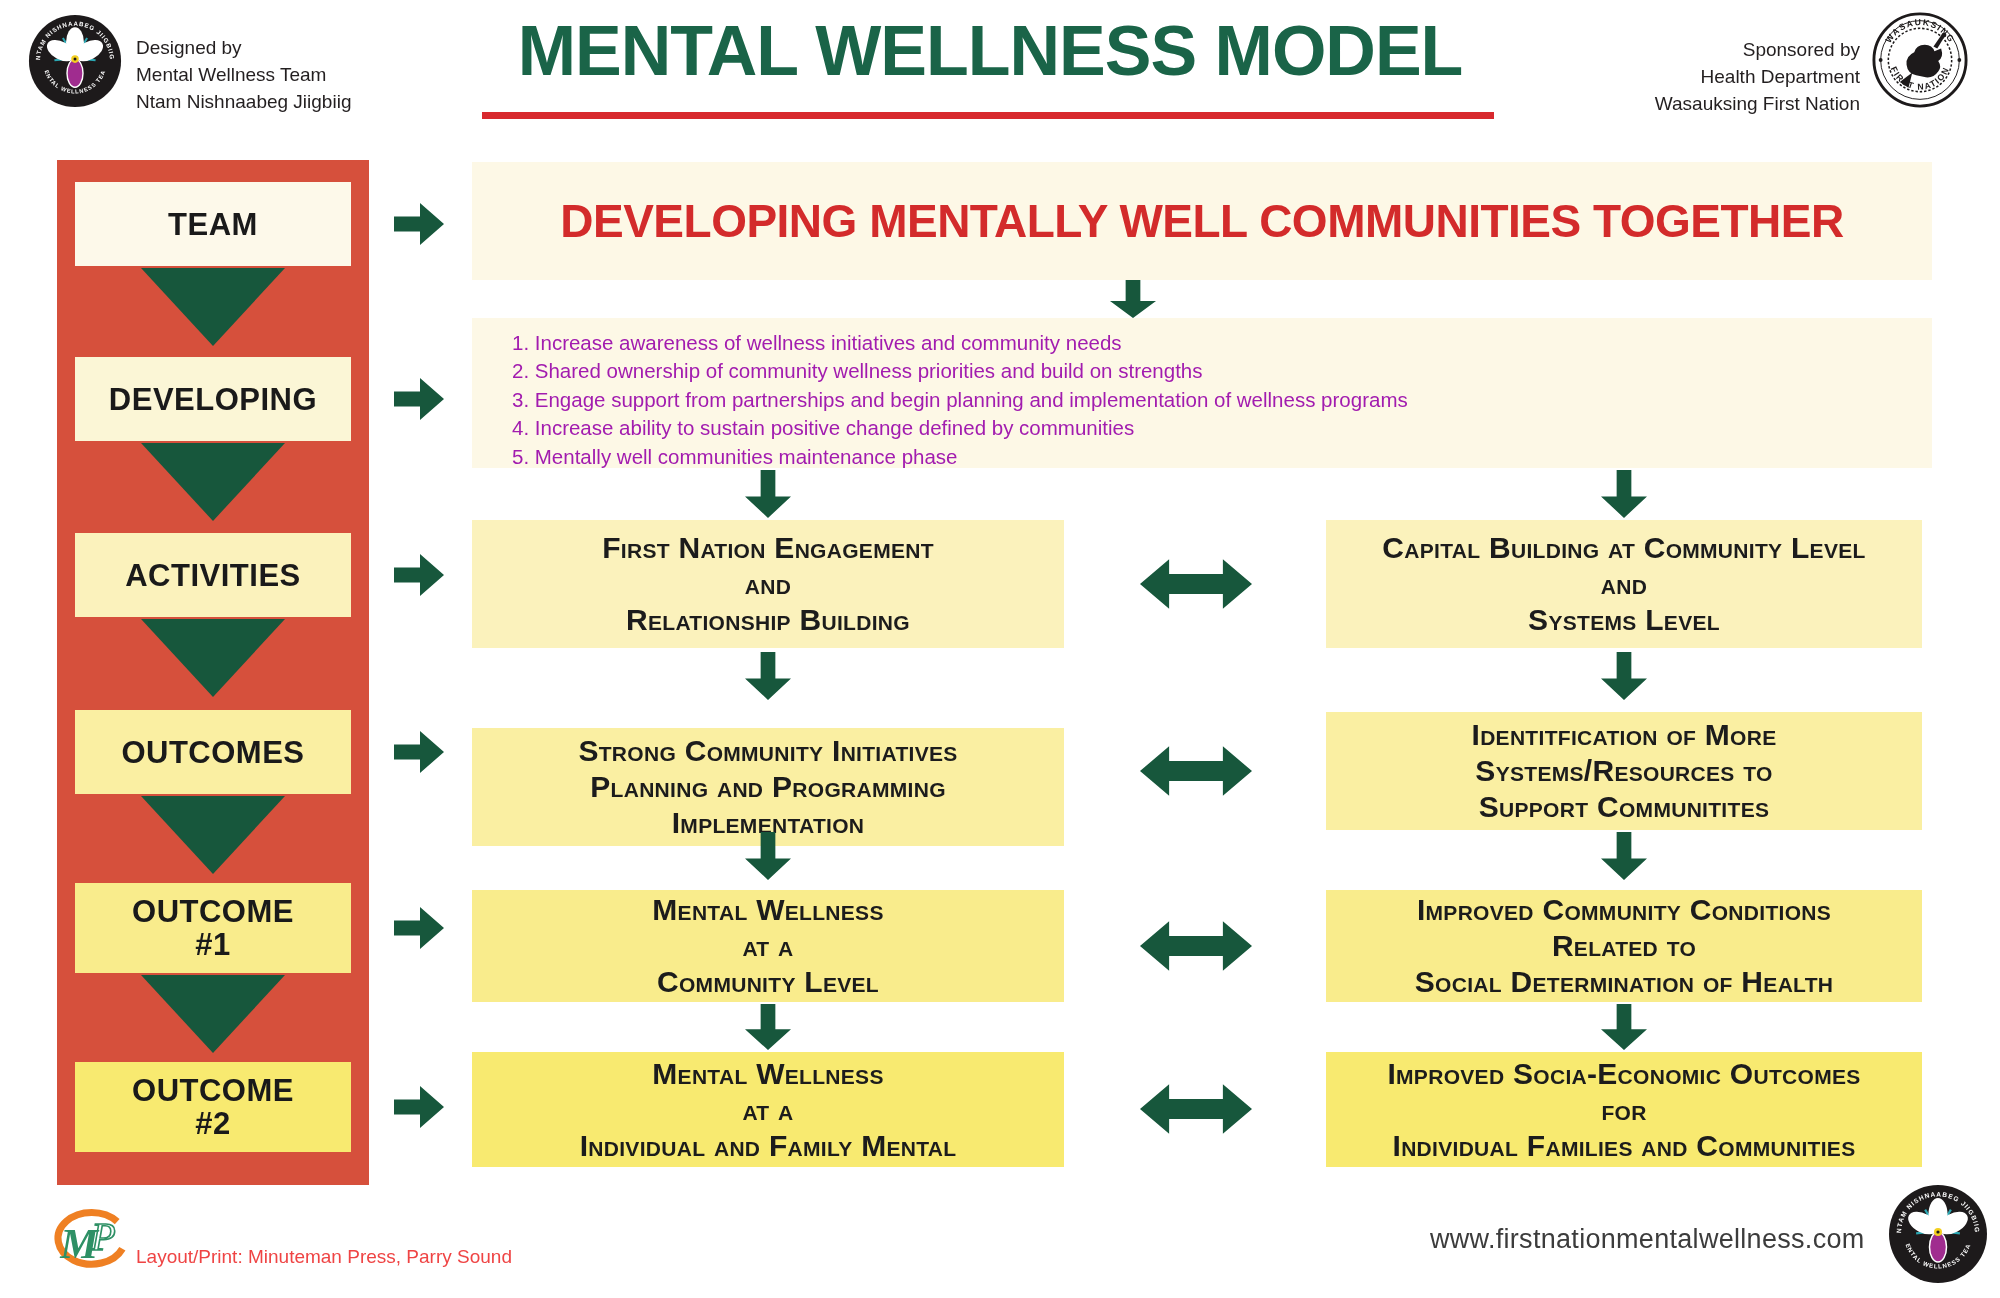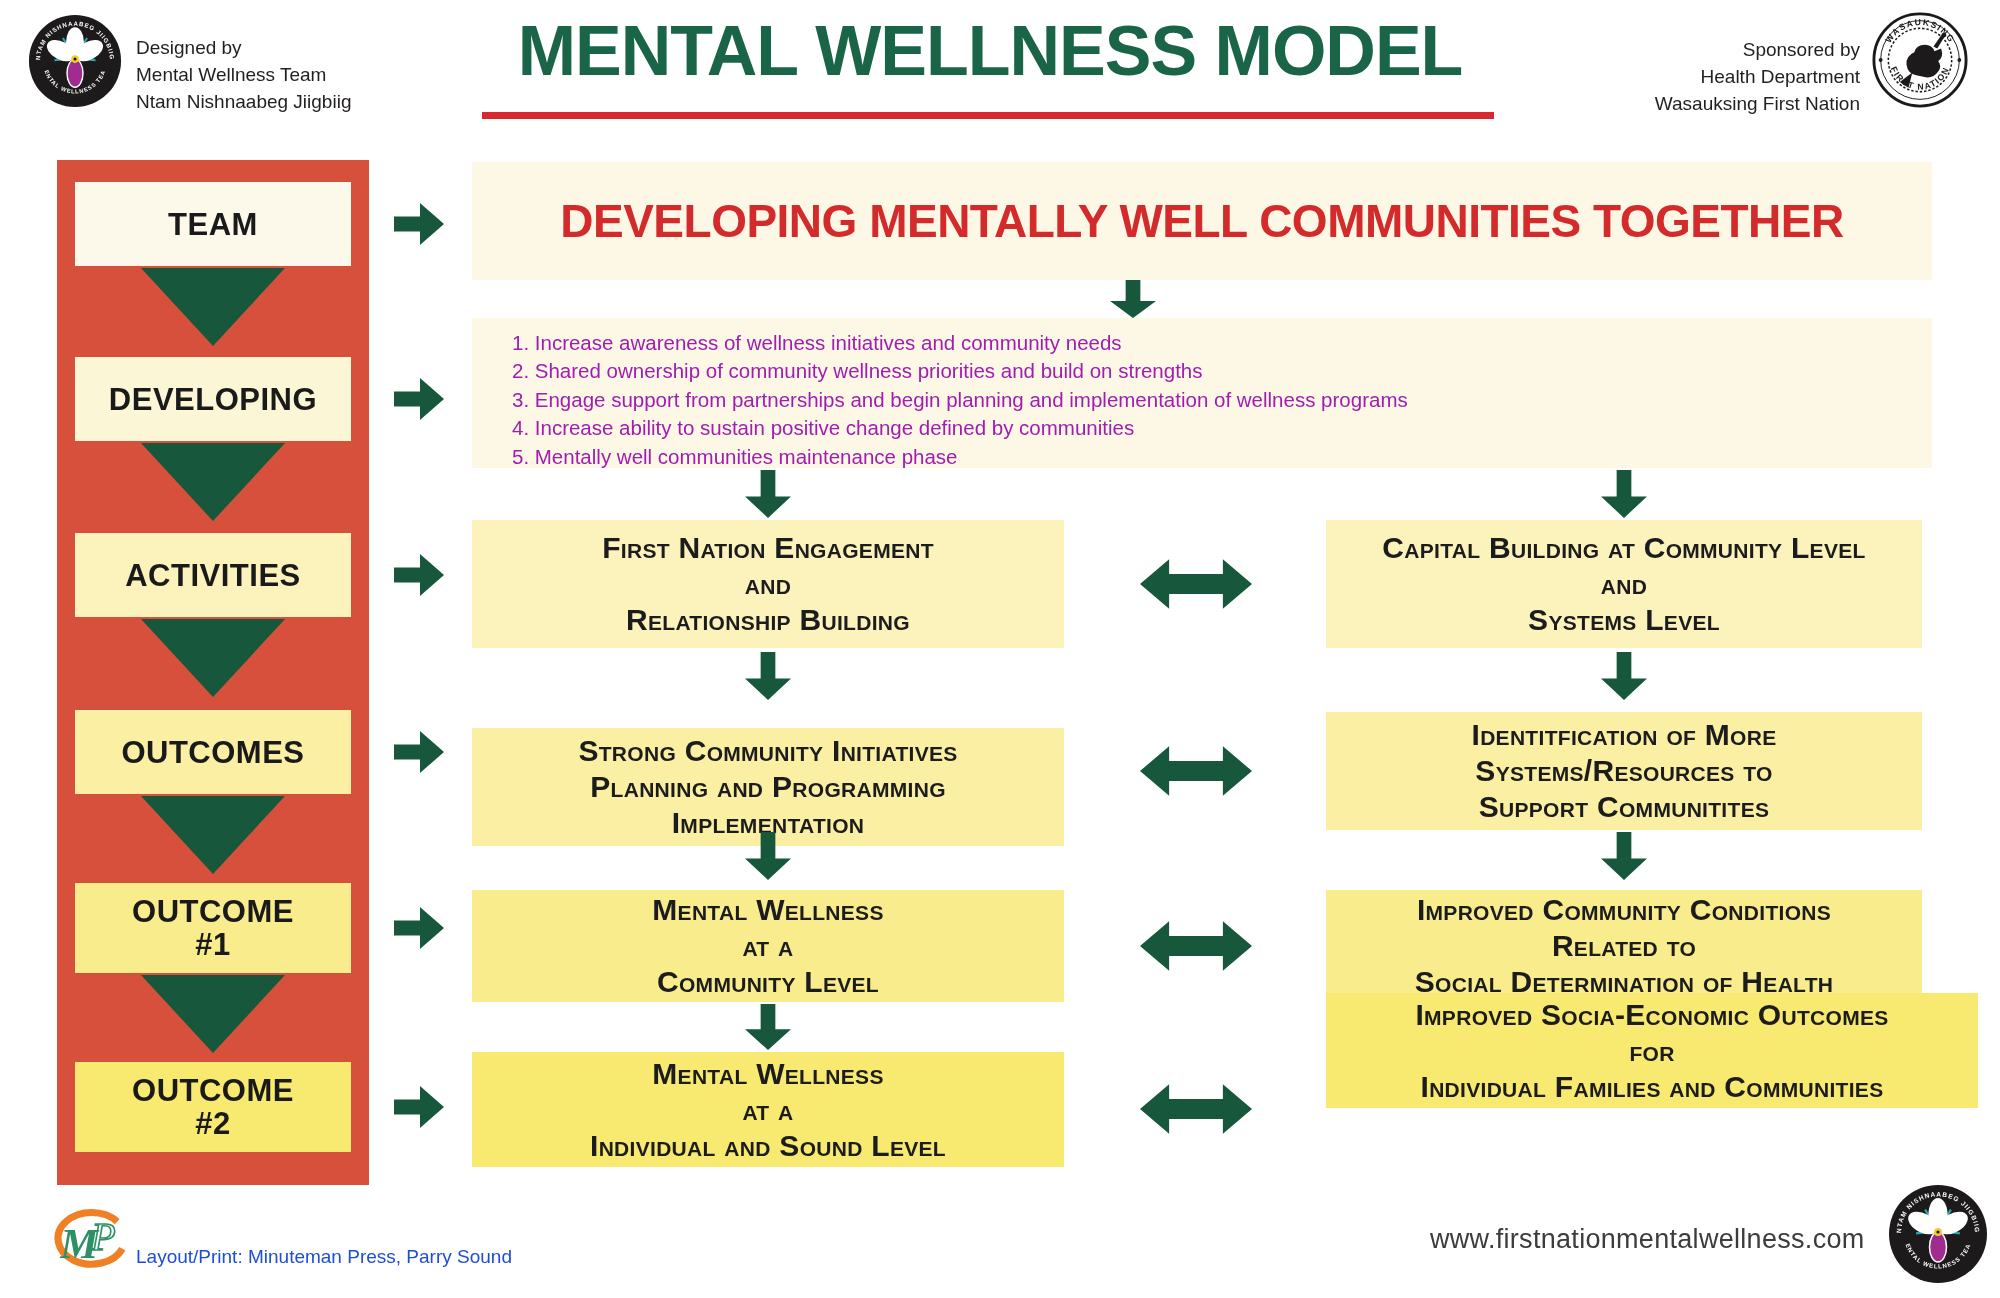--- a/index.html
+++ b/index.html
@@ -29,21 +29,21 @@
   .double-arrow{clip-path:polygon(0 50%,26% 6%,26% 32%,74% 32%,74% 6%,100% 50%,74% 94%,74% 68%,26% 68%,26% 94%);}
   .tri{clip-path:polygon(0 0,100% 0,50% 100%);}
 
   
   .goal-text{font-weight:bold;font-size:46px;color:#d32b2b;letter-spacing:-.5px;}
   .obj-item{font-size:20.5px;line-height:28.4px;color:#a21caf;}
   .sc-box{font-variant:small-caps;font-weight:bold;font-size:30px;line-height:36px;
           color:#1c1c1c;letter-spacing:.3px;}
 
   
-  .print-credit{font-size:19px;color:#1d4ed8;}
+  .print-credit{font-size:19px;color:#ef4444;}
   .website{font-size:27px;color:#3c3c3c;letter-spacing:.3px;}
 </style>
 </head>
 <body>
 
 <div class="poster">
 
   <svg class="abs" style="left:28px;top:14px;width:94px;height:94px" viewBox="0 0 100 100">
     <circle cx="50" cy="50" r="49" fill="#1d1a1b"></circle>
     <g transform="translate(50,47)">
@@ -184,24 +184,24 @@
     <div>Improved Community Conditions</div>
     <div>Related to</div>
     <div>Social Determination of Health</div>
   </div>
   <div class="abs arrow down-arrow" style="left:745px;top:1004px;width:46px;height:46px"></div>
   <div class="abs arrow down-arrow" style="left:1601px;top:1004px;width:46px;height:46px"></div>
 
   <div class="abs ctr col sc-box lv5" style="left:472px;top:1052px;width:592px;height:115px">
     <div>Mental Wellness</div>
     <div>at a</div>
-    <div>Individual and Sound Level</div>
+    <div>Individual and Family Mental</div>
   </div>
   <div class="abs arrow double-arrow" style="left:1140px;top:1081px;width:112px;height:56px"></div>
-  <div class="abs ctr col sc-box lv5" style="left:1326px;top:993px;width:652px;height:115px">
+  <div class="abs ctr col sc-box lv5" style="left:1326px;top:1052px;width:596px;height:115px">
     <div>Improved Socia-Economic Outcomes</div>
     <div>for</div>
     <div>Individual Families and Communities</div>
   </div>
 
   <svg class="abs" style="left:50px;top:1208px;width:84px;height:66px" viewBox="0 0 130 100">
     <path d="M 104,20 A 52,40 0 1 0 112,62" fill="none" stroke="#ef8023" stroke-width="11"></path>
     <text x="16" y="76" font-size="66" font-style="italic" font-weight="bold" fill="#2e9065" font-family="Liberation Serif, serif">M</text>
     <text x="64" y="64" font-size="62" font-style="italic" fill="none" stroke="#2e9065" stroke-width="2.5" font-family="Liberation Serif, serif">P</text>
   </svg>

